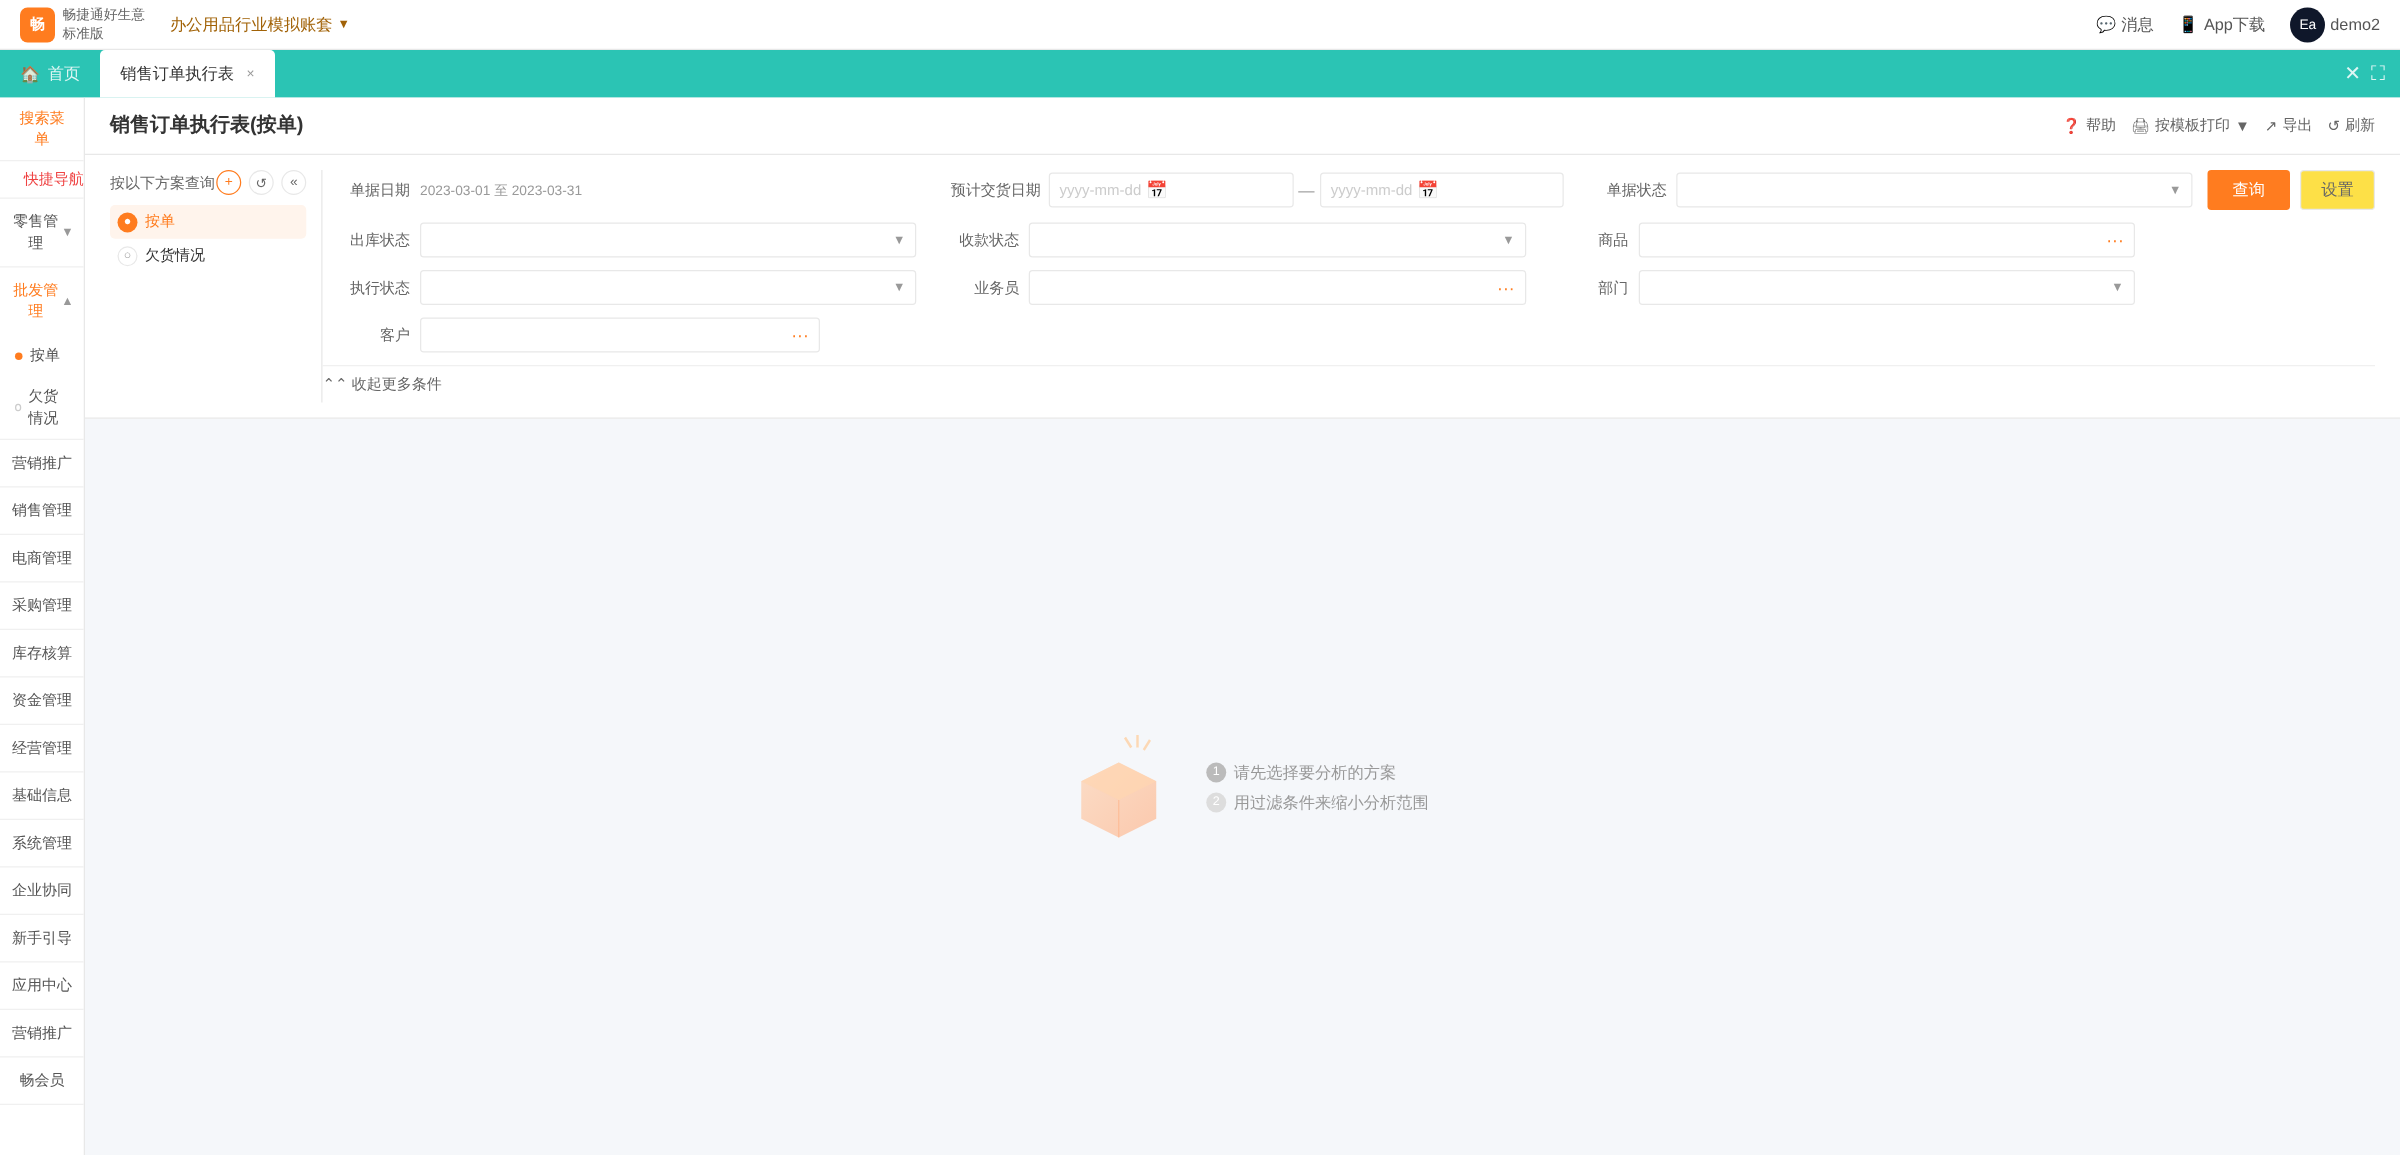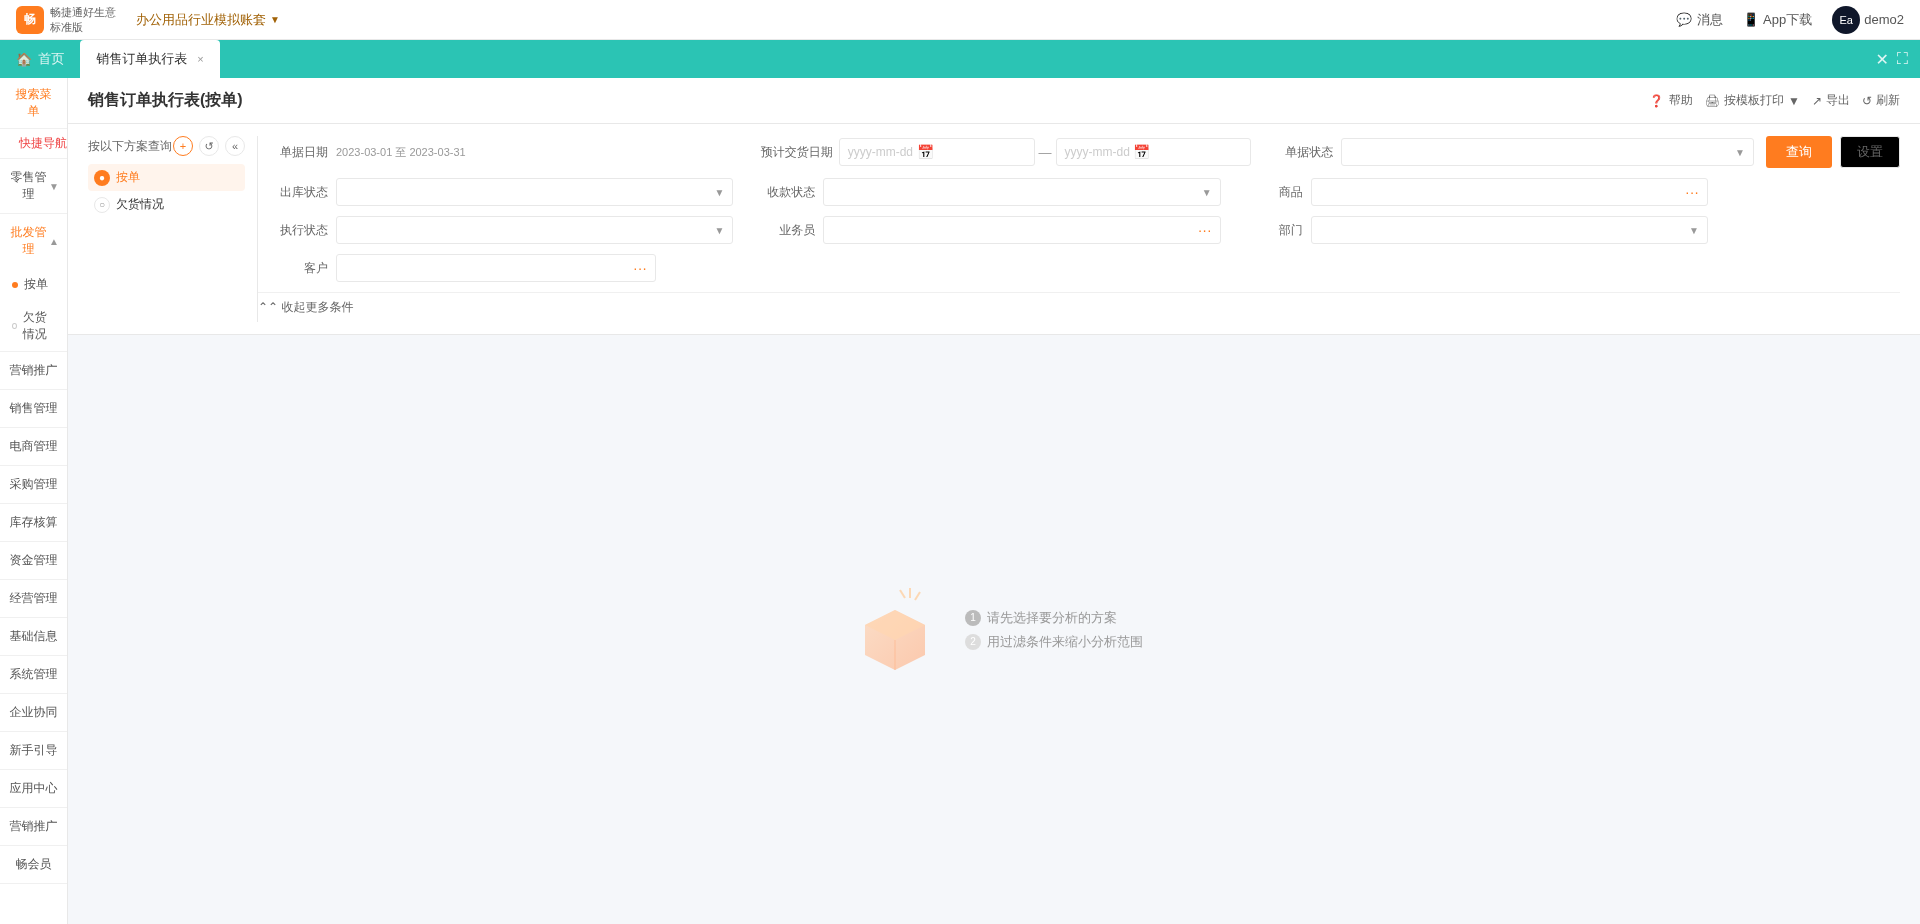--- a/index.html
+++ b/index.html
@@ -175,21 +175,21 @@
     .filter-dots { color: #ff7c1f; font-size: 14px; cursor: pointer; }
 
     
     .date-tabs { display: flex; gap: 4px; align-items: center; }
     .date-tab { padding: 2px 6px; font-size: 11px; color: #666; cursor: pointer; border-radius: 2px; }
     .date-tab.active { background: #ff7c1f; color: #fff; border-radius: 10px; }
 
     
     .action-btns { display: flex; gap: 8px; flex-shrink: 0; }
     .btn-query { background: #ff7c1f; color: #fff; border: none; padding: 6px 20px; border-radius: 3px; font-size: 13px; cursor: pointer; }
-    .btn-setting { background: #000000; color: #666; border: 1px solid #e8e8e8; padding: 6px 16px; border-radius: 3px; font-size: 13px; cursor: pointer; }
+    .btn-setting { background: #fde047; color: #666; border: 1px solid #e8e8e8; padding: 6px 16px; border-radius: 3px; font-size: 13px; cursor: pointer; }
 
     
     .collapse-bar {
       padding: 6px 0; border-top: 1px solid #f0f0f0; cursor: pointer;
     }
     .collapse-bar span { font-size: 12px; color: #666; }
 
     
     .empty-state {
       flex: 1; display: flex; align-items: center; justify-content: center; flex-direction: column; gap: 8px;

